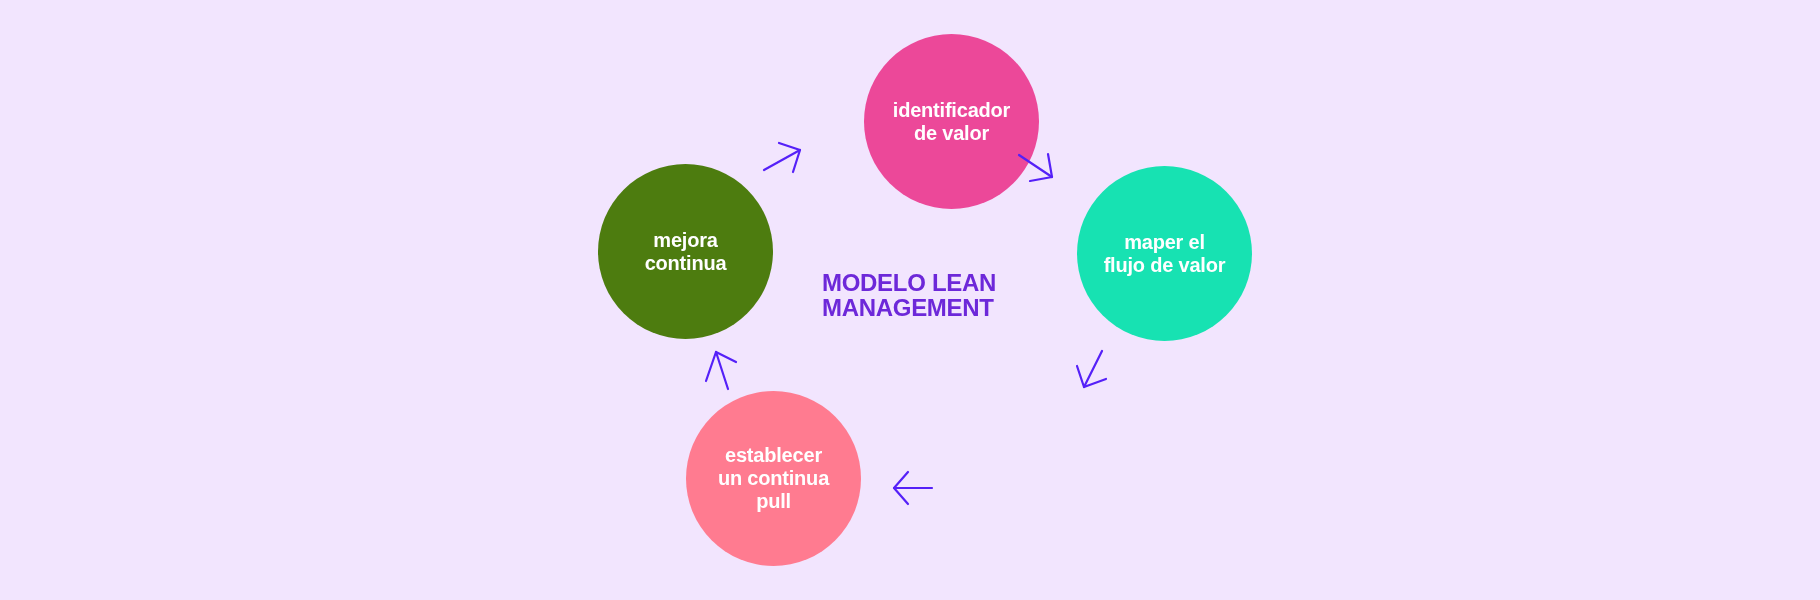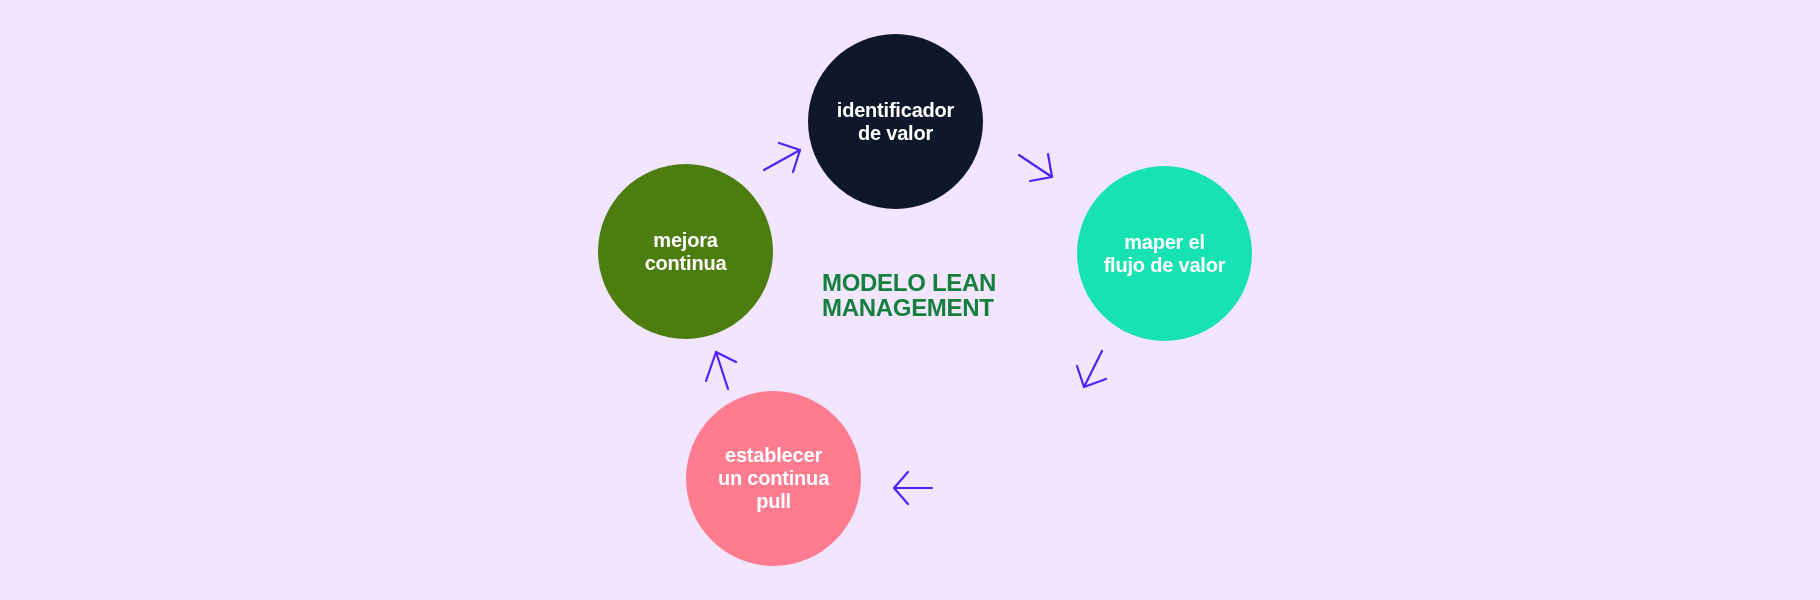--- a/index.html
+++ b/index.html
@@ -13,31 +13,31 @@
   .node {
     position: absolute; width: 175px; height: 175px; border-radius: 50%;
     display: flex; align-items: center; justify-content: center; text-align: center;
   }
   .node-label {
     color: #ffffff; font-size: 20px; font-weight: 700; line-height: 23px;
     white-space: pre-line; letter-spacing: -0.2px;
   }
   .title {
     position: absolute; left: 822px; top: 270px;
-    color: #15803d; font-size: 24px; font-weight: 700; line-height: 25px;
+    color: #6d28d9; font-size: 24px; font-weight: 700; line-height: 25px;
     white-space: pre-line; letter-spacing: -0.3px;
   }
   svg.arrows { position: absolute; left: 0; top: 0; }
 </style>
 </head>
 <body>
 
 <div class="stage">
 
-  <div class="node" style="left:808px; top:34px; background:#0f172a;">
+  <div class="node" style="left:864px; top:34px; background:#ec4899;">
     <span class="node-label">identificador
 de valor</span>
   </div>
 
   <div class="node" style="left:1077px; top:166px; background:#17e2b2;">
     <span class="node-label">maper el
 flujo de valor</span>
   </div>
 
 

